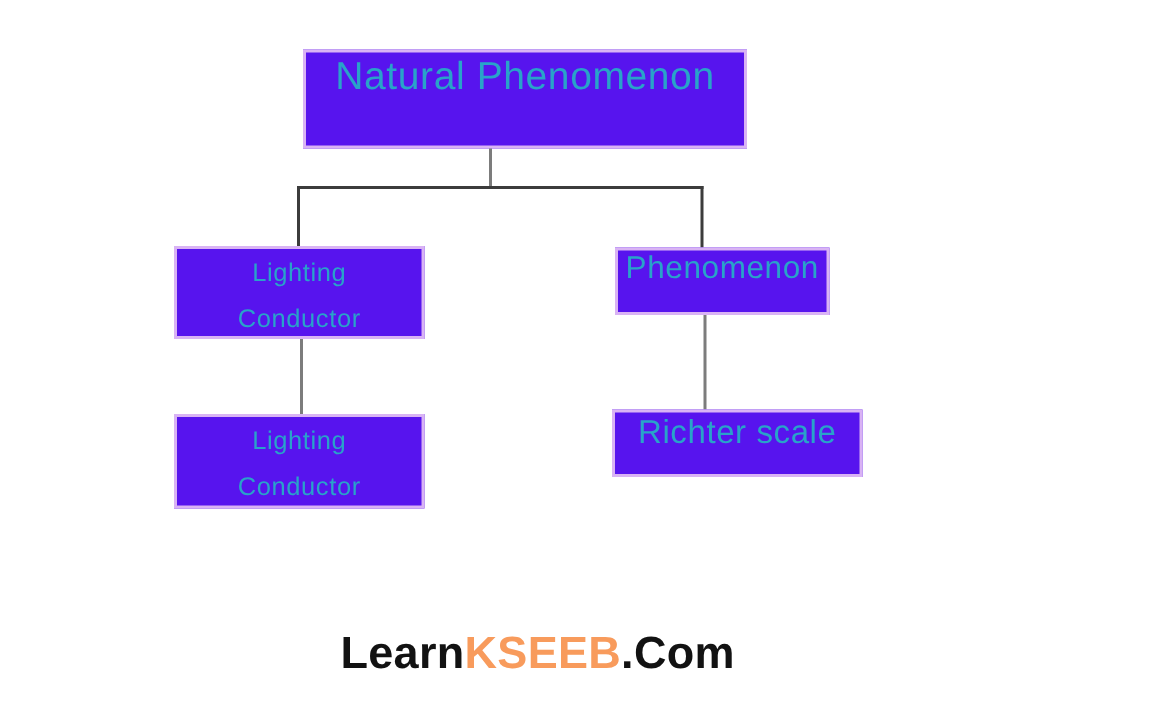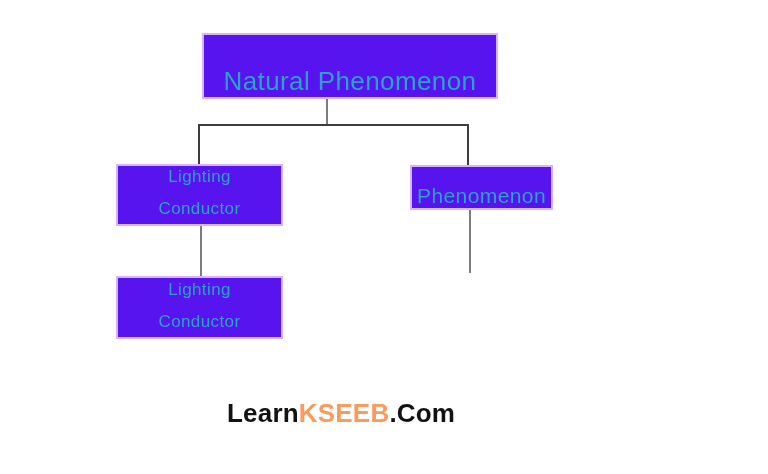--- a/index.html
+++ b/index.html
@@ -17,21 +17,21 @@
   }
   .node {
     position: absolute;
     box-sizing: border-box;
     background: var(--box-fill, #5714ee);
     border: 2px solid var(--box-border, #d9b3f4);
     color: var(--box-text, #29a3c9);
     display: flex;
     flex-direction: column;
     align-items: center;
-    justify-content: flex-end;
+    justify-content: flex-start;
     text-align: center;
     letter-spacing: 0.4px;
   }
   .node-root {
     left: 202px; top: 33px; width: 296px; height: 66px;
     font-size: 26px;
   }
   .node-l1-left {
     left: 116px; top: 164px; width: 167px; height: 62px;
     font-size: 17px; line-height: 1.85;
@@ -61,22 +61,22 @@
   .stub-top        { left: 326px; top: 99px;  height: 25px; }
   .bracket-h       { left: 198px; top: 124px; width: 271px; }
   .drop-left       { left: 198px; top: 124px; height: 40px; }
   .drop-right      { left: 467px; top: 124px; height: 41px; }
   .link-left-lower { left: 200px; top: 226px; height: 50px; }
   .link-right-lower{ left: 469px; top: 210px; height: 63px; }
 
   .footer {
     position: absolute;
     left: 227px;
-    top: 398px;
-    font-size: 26px;
+    top: 419px;
+    font-size: 30px;
     font-weight: 700;
     color: var(--footer-text, #121212);
     letter-spacing: 0.2px;
     white-space: nowrap;
   }
   .footer .accent {
     color: var(--footer-accent, #f89b5c);
   }
 </style>
 </head>
@@ -100,18 +100,21 @@
     <span>Conductor</span>
   </div>
   <div class="node node-l1-right">
     <span>Phenomenon</span>
   </div>
 
   <div class="node node-l2-left">
     <span>Lighting</span>
     <span>Conductor</span>
   </div>
+  <div class="node node-l2-right">
+    <span>Richter scale</span>
+  </div>
 
   <div class="footer">
     <span>Learn</span><span class="accent">KSEEB</span><span>.Com</span>
   </div>
 
 </div>
 
 </body></html>

